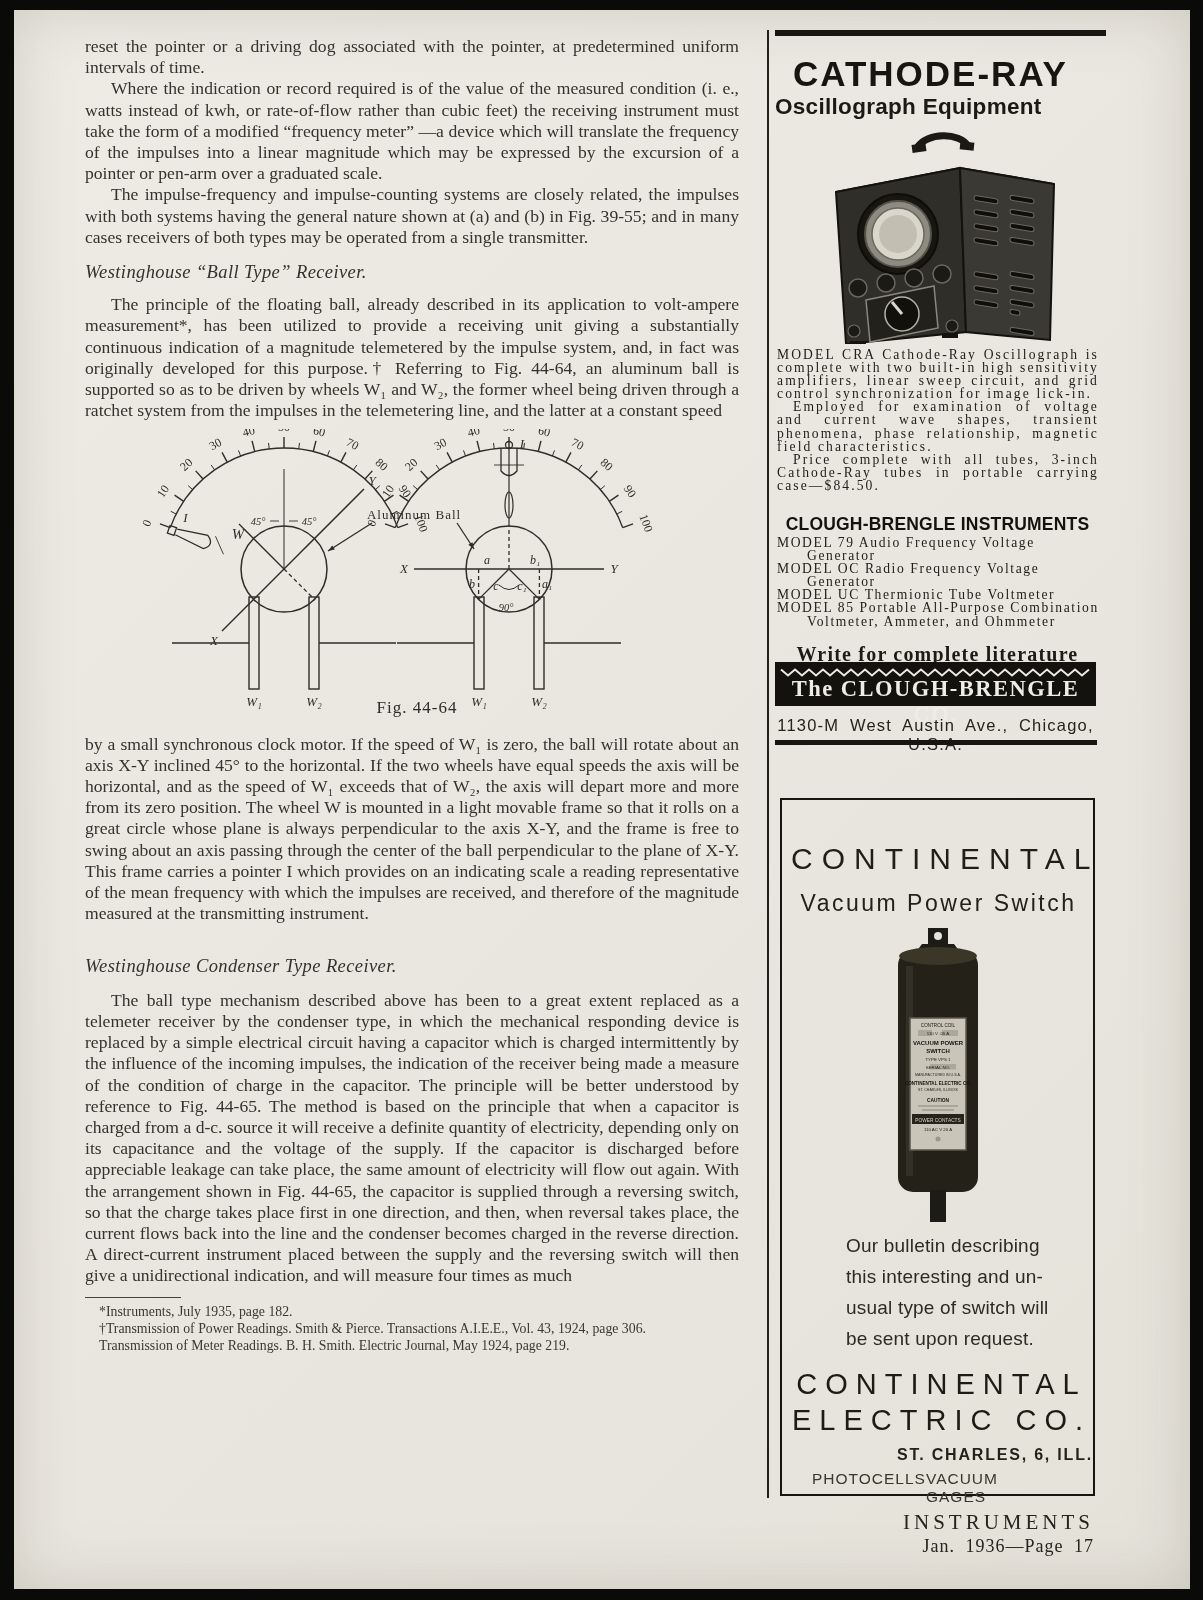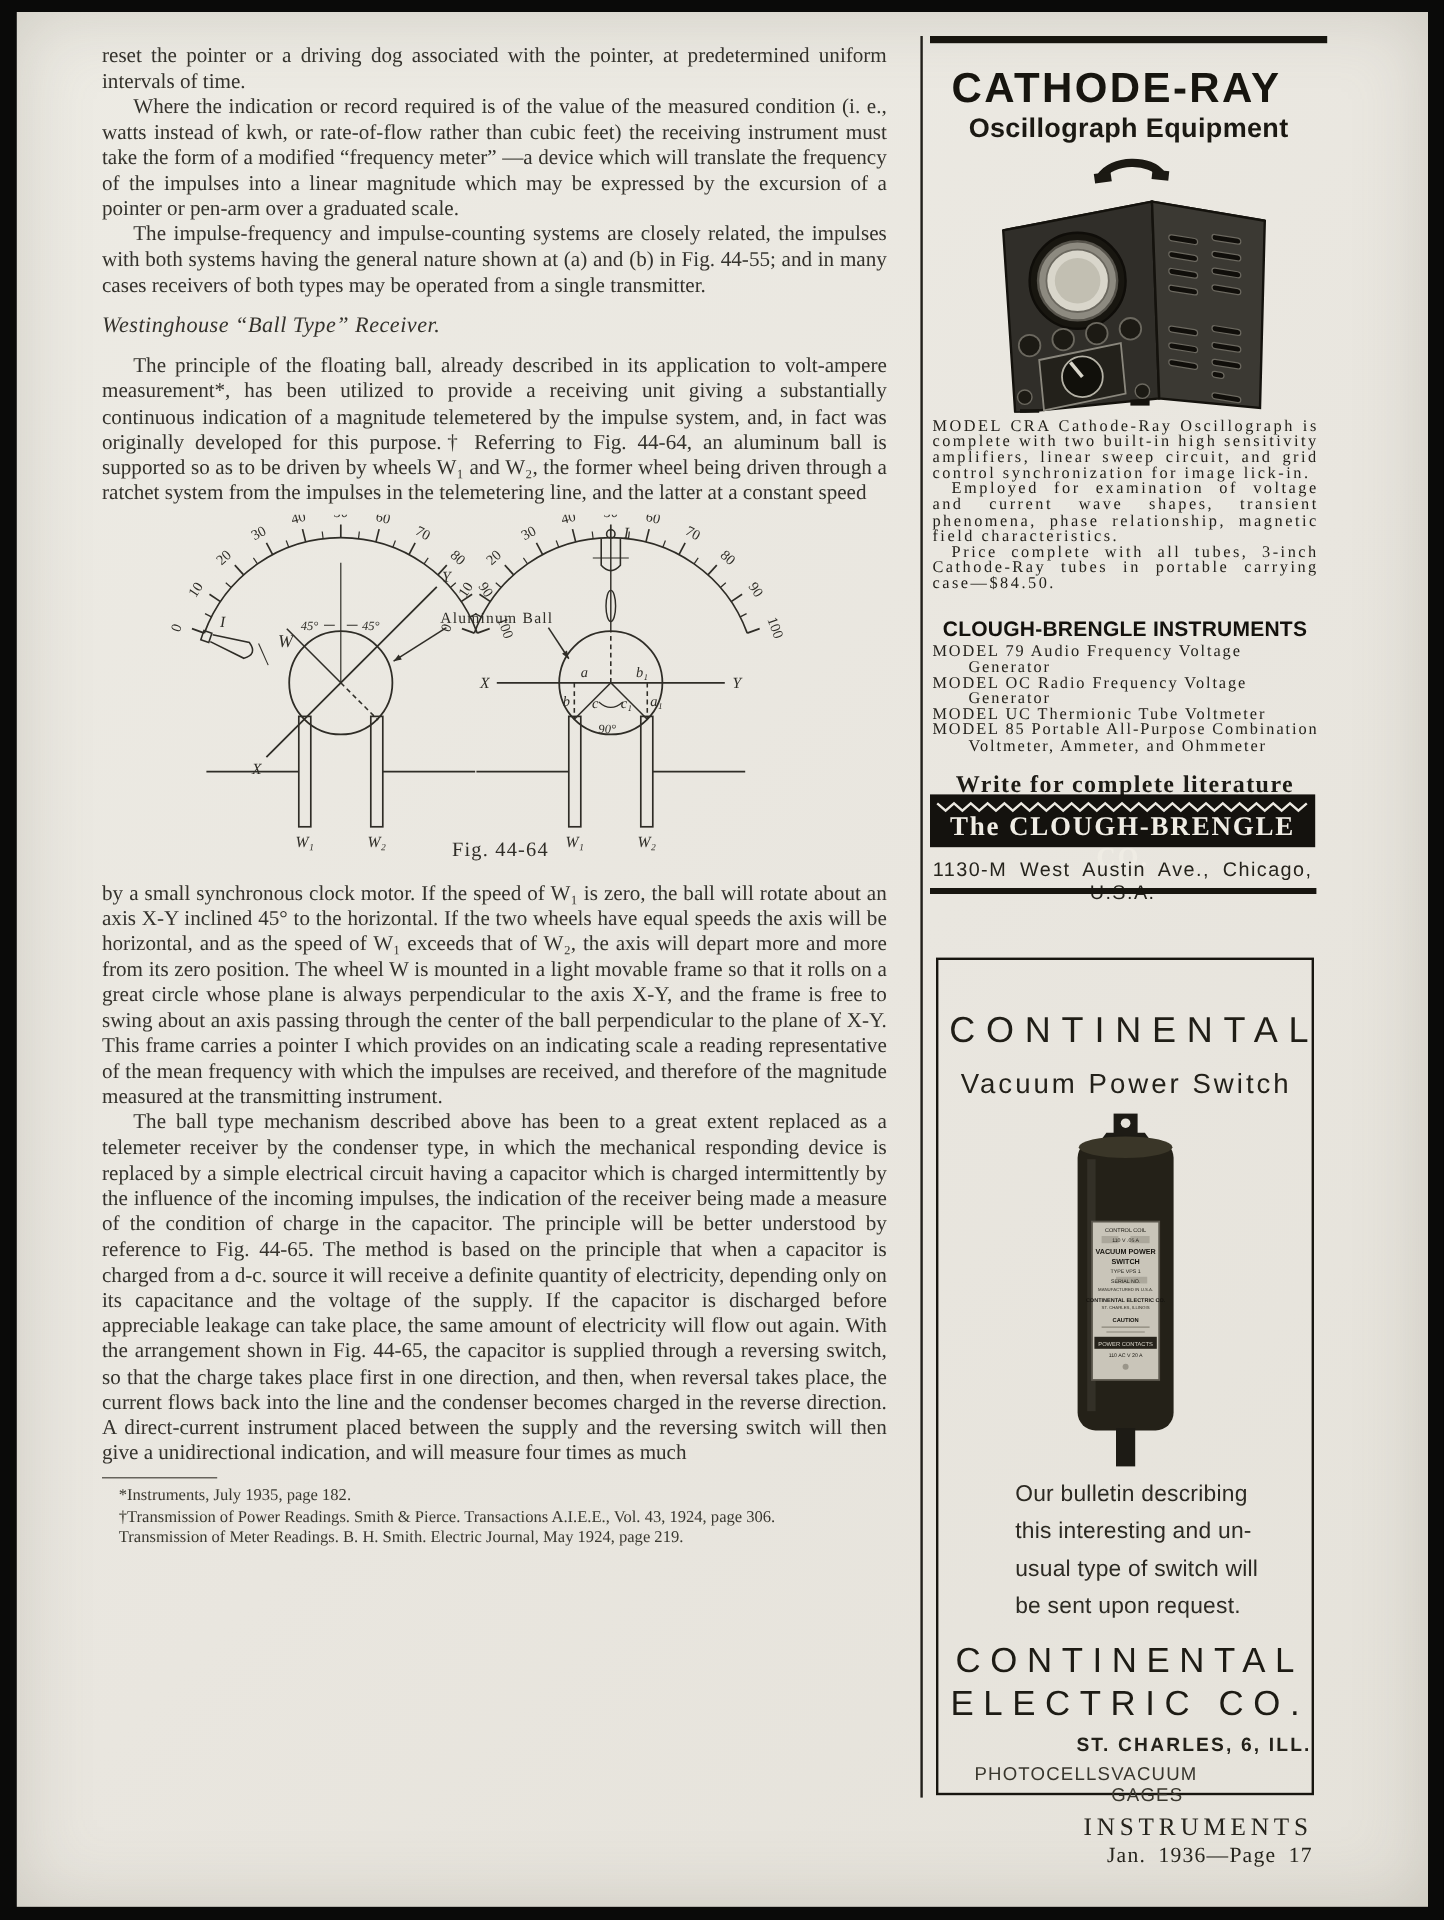--- a/index.html
+++ b/index.html
@@ -21,21 +21,21 @@
   .footnotes{margin-top:10px;font-size:13.8px;line-height:17.4px;color:#3a382f;}
   .fnrule{width:96px;border-top:1.6px solid #47443c;margin:0 0 5px;}
   .footnotes p{margin:0;text-indent:14px;text-align:left;}
   
   .divider{position:absolute;left:753px;top:20px;width:2px;height:1468px;background:#22201b;}
   .rule-top{position:absolute;left:761px;top:20px;width:331px;height:6px;background:#17150f;}
   .rule-bot{position:absolute;left:761px;top:730px;width:322px;height:5px;background:#17150f;}
   .cr-title{position:absolute;left:779px;top:44px;width:313px;
             font-family:"Liberation Sans",sans-serif;font-weight:bold;font-size:35px;
             letter-spacing:2px;color:#17150f;}
-  .cr-sub{position:absolute;left:761px;top:84px;width:331px;text-align:center;
+  .cr-sub{position:absolute;left:761px;top:84px;width:331px;text-align:left;
           font-family:"Liberation Sans",sans-serif;font-weight:bold;font-size:22.5px;
           letter-spacing:.3px;color:#1b1913;}
   .osc{position:absolute;left:800px;top:118px;}
   .cr-body{position:absolute;left:763px;top:338px;width:322px;font-size:13.6px;
            line-height:13.1px;letter-spacing:2.1px;text-align:justify;color:#23211b;}
   .cr-body p{margin:0;}
   .cr-body p.ind{text-indent:16px;}
   .cb-head{position:absolute;left:761px;top:504px;width:325px;text-align:center;
            font-family:"Liberation Sans",sans-serif;font-weight:bold;font-size:17.5px;
            letter-spacing:.2px;color:#14120d;}
@@ -83,21 +83,21 @@
 </style>
 </head>
 <body>
 
 <div class="canvas">
   <div class="page">
 
     <div class="article">
       <p class="noindent">reset the pointer or a driving dog associated with the pointer, at predetermined uniform intervals of time.</p>
       <p>Where the indication or record required is of the value of the measured condition (i. e., watts instead of kwh, or rate-of-flow rather than cubic feet) the receiving instrument must take the form of a modified “frequency meter” —a device which will translate the frequency of the impulses into a linear magnitude which may be expressed by the excursion of a pointer or pen-arm over a graduated scale.</p>
-      <p>The impulse-frequency and impulse-counting systems are closely related, the impulses with both systems having the general nature shown at (a) and (b) in Fig. 44-55; and in many cases receivers of both types may be operated from a single transmitter.</p>
+      <p>The impulse-frequency and impulse-counting systems are closely related, the impulses with both systems having the general nature shown at (a) and (b) in Fig. 39-55; and in many cases receivers of both types may be operated from a single transmitter.</p>
       <p class="subhead h1">Westinghouse “Ball Type” Receiver.</p>
       <p>The principle of the floating ball, already described in its application to volt-ampere measurement*, has been utilized to provide a receiving unit giving a substantially continuous indication of a magnitude telemetered by the impulse system, and, in fact was originally developed for this purpose.† Referring to Fig. 44-64, an aluminum ball is supported so as to be driven by wheels W₁ and W₂, the former wheel being driven through a ratchet system from the impulses in the telemetering line, and the latter at a constant speed</p>
 
       <div class="figwrap">
         <svg id="figsvg" width="650" height="292" viewBox="0 0 650 292">
             <path d="M83.29719288490509,98.61556265759407 A121,121 0 0 1 310.7028071150949,98.61556265759408" fill="none" stroke="#2f2d27" stroke-width="1.4"></path>
             <line x1="83.29719288490509" y1="98.61556265759407" x2="72.9605740562601" y2="94.8533410810117" stroke="#2f2d27" stroke-width="1.4"></line>
             <line x1="89.1882105732075" y1="85.06714953151483" x2="83.8421714280773" y2="82.34320653307755" stroke="#2f2d27" stroke-width="1"></line>
             <line x1="96.68645372083996" y1="72.33765868003962" x2="87.56704042273451" y2="66.1865367418614" stroke="#2f2d27" stroke-width="1.4"></line>
             <line x1="105.68014079304459" y1="60.616857492148625" x2="101.15188331170795" y2="56.68050331820558" stroke="#2f2d27" stroke-width="1"></line>
@@ -218,20 +218,21 @@
             <text x="327" y="90" font-size="13" fill="#2f2d27" text-anchor="middle" font-family="&quot;Liberation Serif&quot;,serif" font-style="normal" letter-spacing="1px">Aluminum Ball</text>
             <line x1="285" y1="94" x2="241" y2="122" stroke="#2f2d27" stroke-width="1.3"></line>
             <polygon points="241 122 245.20316892975944 116.40237809887941 247.8509525630309 120.5631809511631" fill="#2f2d27"></polygon>
             <line x1="370" y1="94" x2="387" y2="120" stroke="#2f2d27" stroke-width="1.3"></line>
             <polygon points="387 120 381.35091761271343 115.86625252565557 385.4787172192326 113.16730662908539" fill="#2f2d27"></polygon>
             <text x="330" y="284" font-size="17" fill="#2f2d27" text-anchor="middle" font-family="&quot;Liberation Serif&quot;,serif" font-style="normal" letter-spacing="1px">Fig. 44-64</text>
           </svg>
       </div>
 
       <p class="noindent">by a small synchronous clock motor. If the speed of W₁ is zero, the ball will rotate about an axis X-Y inclined 45° to the horizontal. If the two wheels have equal speeds the axis will be horizontal, and as the speed of W₁ exceeds that of W₂, the axis will depart more and more from its zero position. The wheel W is mounted in a light movable frame so that it rolls on a great circle whose plane is always perpendicular to the axis X-Y, and the frame is free to swing about an axis passing through the center of the ball perpendicular to the plane of X-Y. This frame carries a pointer I which provides on an indicating scale a reading representative of the mean frequency with which the impulses are received, and therefore of the magnitude measured at the transmitting instrument.</p>
+      <p class="subhead h2">Westinghouse Condenser Type Receiver.</p>
       <p>The ball type mechanism described above has been to a great extent replaced as a telemeter receiver by the condenser type, in which the mechanical responding device is replaced by a simple electrical circuit having a capacitor which is charged intermittently by the influence of the incoming impulses, the indication of the receiver being made a measure of the condition of charge in the capacitor. The principle will be better understood by reference to Fig. 44-65. The method is based on the principle that when a capacitor is charged from a d-c. source it will receive a definite quantity of electricity, depending only on its capacitance and the voltage of the supply. If the capacitor is discharged before appreciable leakage can take place, the same amount of electricity will flow out again. With the arrangement shown in Fig. 44-65, the capacitor is supplied through a reversing switch, so that the charge takes place first in one direction, and then, when reversal takes place, the current flows back into the line and the condenser becomes charged in the reverse direction. A direct-current instrument placed between the supply and the reversing switch will then give a unidirectional indication, and will measure four times as much</p>
 
       <div class="footnotes">
         <div class="fnrule"></div>
         <p>*Instruments, July 1935, page 182.</p>
         <p>†Transmission of Power Readings. Smith &amp; Pierce. Transactions A.I.E.E., Vol. 43, 1924, page 306.</p>
         <p>Transmission of Meter Readings. B. H. Smith. Electric Journal, May 1924, page 219.</p>
       </div>
     </div>
 

